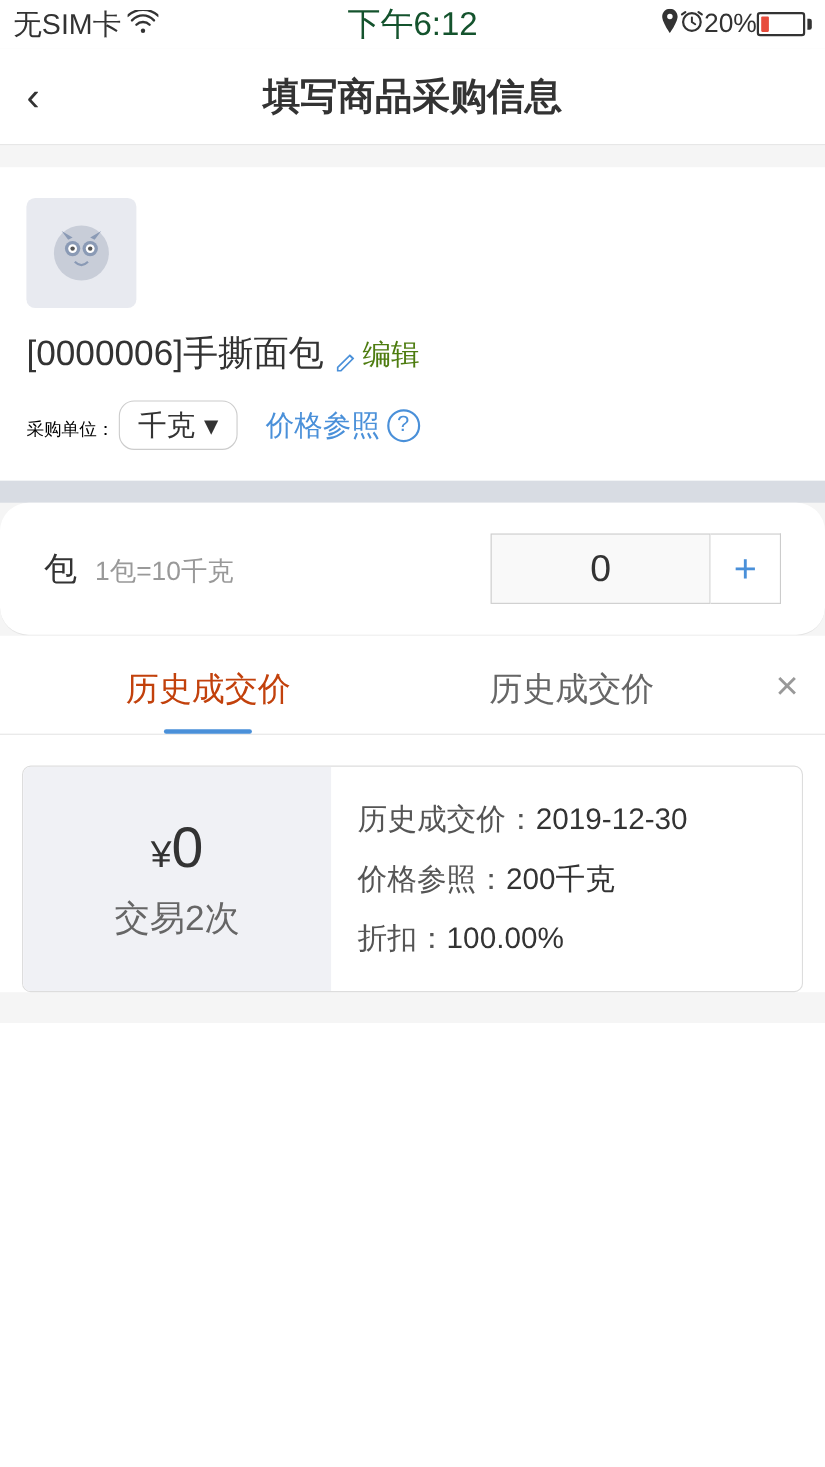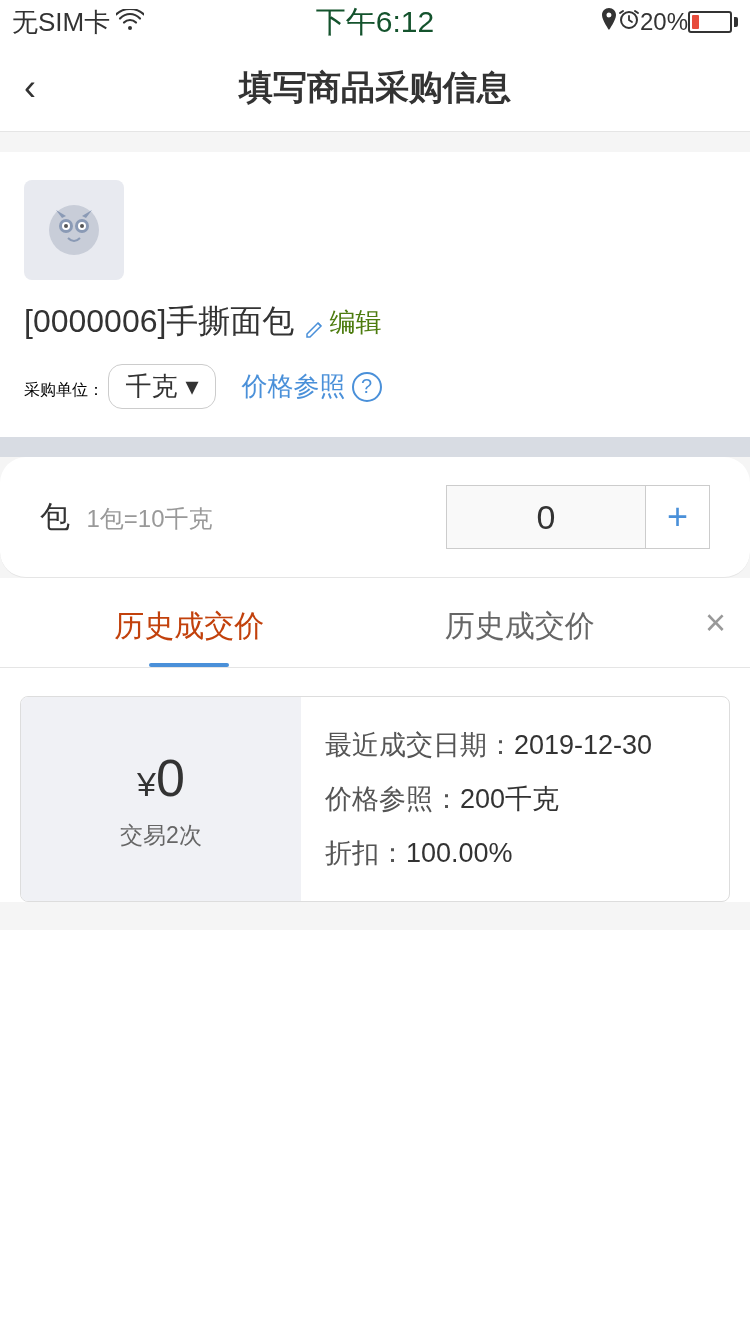--- a/index.html
+++ b/index.html
@@ -296,21 +296,21 @@
     .price-value {
       font-size: 52px;
       color: #333;
       font-weight: 400;
     }
     .price-yen {
       font-size: 34px;
       color: #333;
     }
     .trade-count {
-      font-size: 23px;
+      font-size: 32px;
       color: #666;
       margin-top: 12px;
     }
     .price-right {
       flex: 1;
       padding: 30px 24px;
       display: flex;
       flex-direction: column;
       gap: 18px;
       justify-content: center;
@@ -443,21 +443,21 @@
 
   <div class="price-card">
     <div class="price-left">
       <div class="price-value">
         <span class="price-yen">¥</span><span>0</span>
       </div>
       <div class="trade-count">交易2次</div>
     </div>
     <div class="price-right">
       <div class="price-detail-row">
-        <span class="price-detail-label">最近成交日期：</span><span>2019-12-30</span>
+        <span class="price-detail-label">历史成交价：</span><span>2019-12-30</span>
       </div>
       <div class="price-detail-row">
         <span class="price-detail-label">价格参照：</span><span>200千克</span>
       </div>
       <div class="price-detail-row">
         <span class="price-detail-label">折扣：</span><span>100.00%</span>
       </div>
     </div>
   </div>
 </div>

